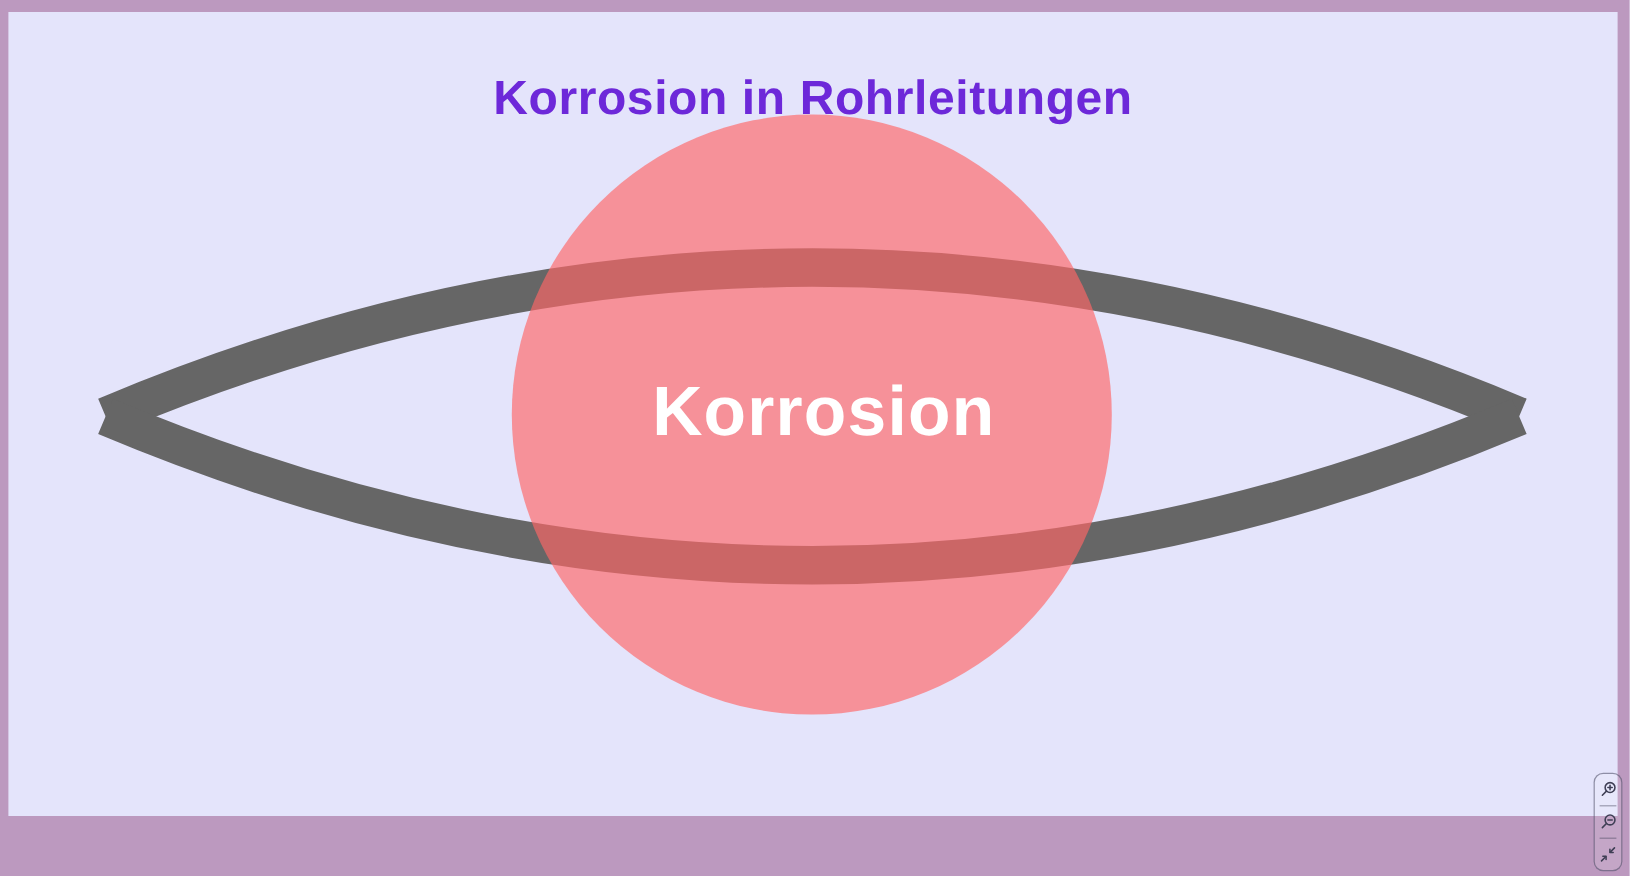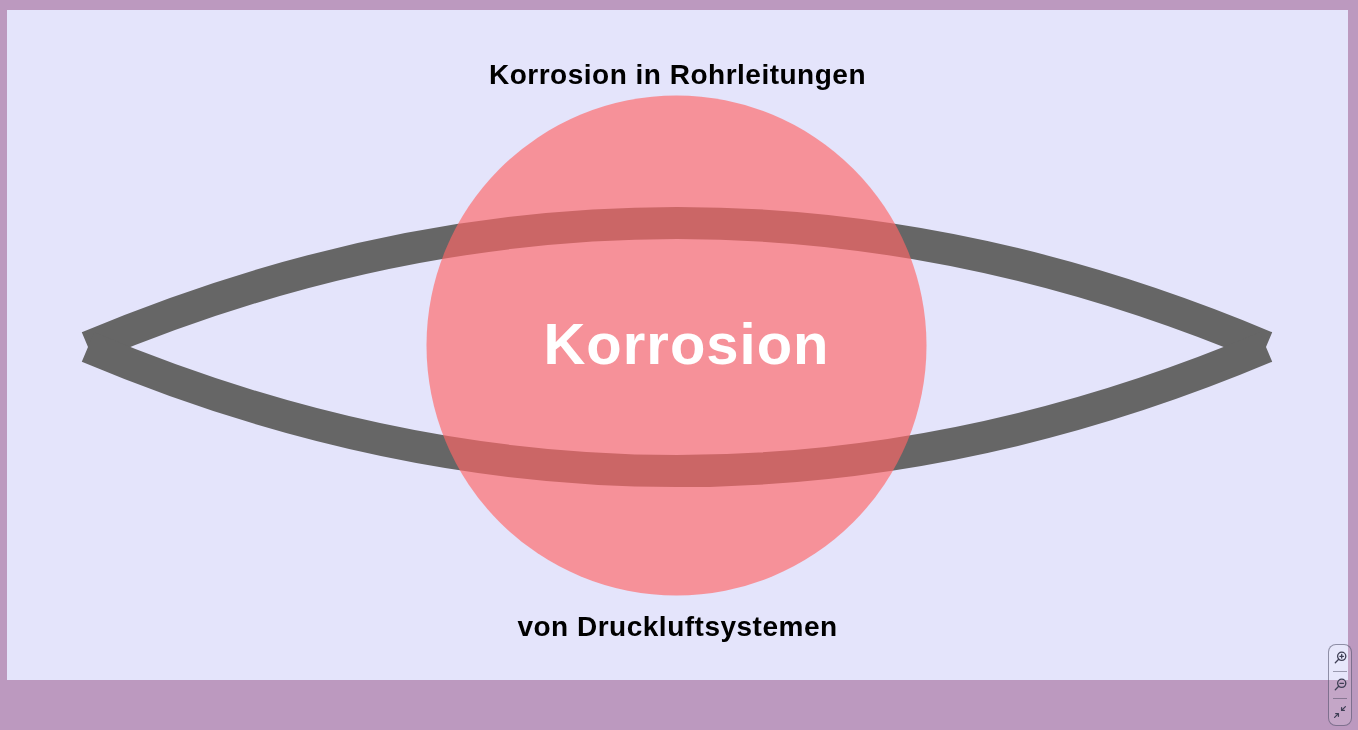--- a/index.html
+++ b/index.html
@@ -23,23 +23,23 @@
     position: absolute;
     left: 0; top: 0;
     width: 1341px; height: 670px;
     display: block;
   }
   .heading {
     position: absolute;
     left: 0; right: 0;
     text-align: center;
     font-weight: bold;
-    font-size: 28px;
+    font-size: 40px;
     line-height: 1.1;
-    color: #000000;
+    color: #6d28d9;
     letter-spacing: 0.5px;
   }
   #diagram-title    { top: 50px; }
   #diagram-subtitle { top: 602px; }
   #circle-label {
     position: absolute;
     left: 0; right: 0;
     top: 336px;
     transform: translateY(-54%);
     text-align: center;
@@ -98,21 +98,20 @@
       <path d="M 81 337 Q 670 89 1259 337" fill="none" stroke="#666666" stroke-width="32" stroke-linecap="butt"></path>
       <path d="M 81 337 Q 670 585 1259 337" fill="none" stroke="#666666" stroke-width="32" stroke-linecap="butt"></path>
 
       <circle cx="669.5" cy="335.5" r="250" fill="rgba(255,102,102,0.66)"></circle>
     </svg>
 
     <div id="diagram-title" class="heading">Korrosion in Rohrleitungen</div>
 
     <div id="circle-label">Korrosion</div>
 
-    <div id="diagram-subtitle" class="heading">von Druckluftsystemen</div>
   </div>
 
   <div id="zoom-toolbar">
 
     <button class="zoom-btn">
       <span>
         <svg width="14" height="14" viewBox="0 0 14 14">
           <g class="icon-stroke">
             <circle cx="8.7" cy="5.3" r="4.1"></circle>
             <path d="M5.7 8.3 L2.3 11.7"></path>

